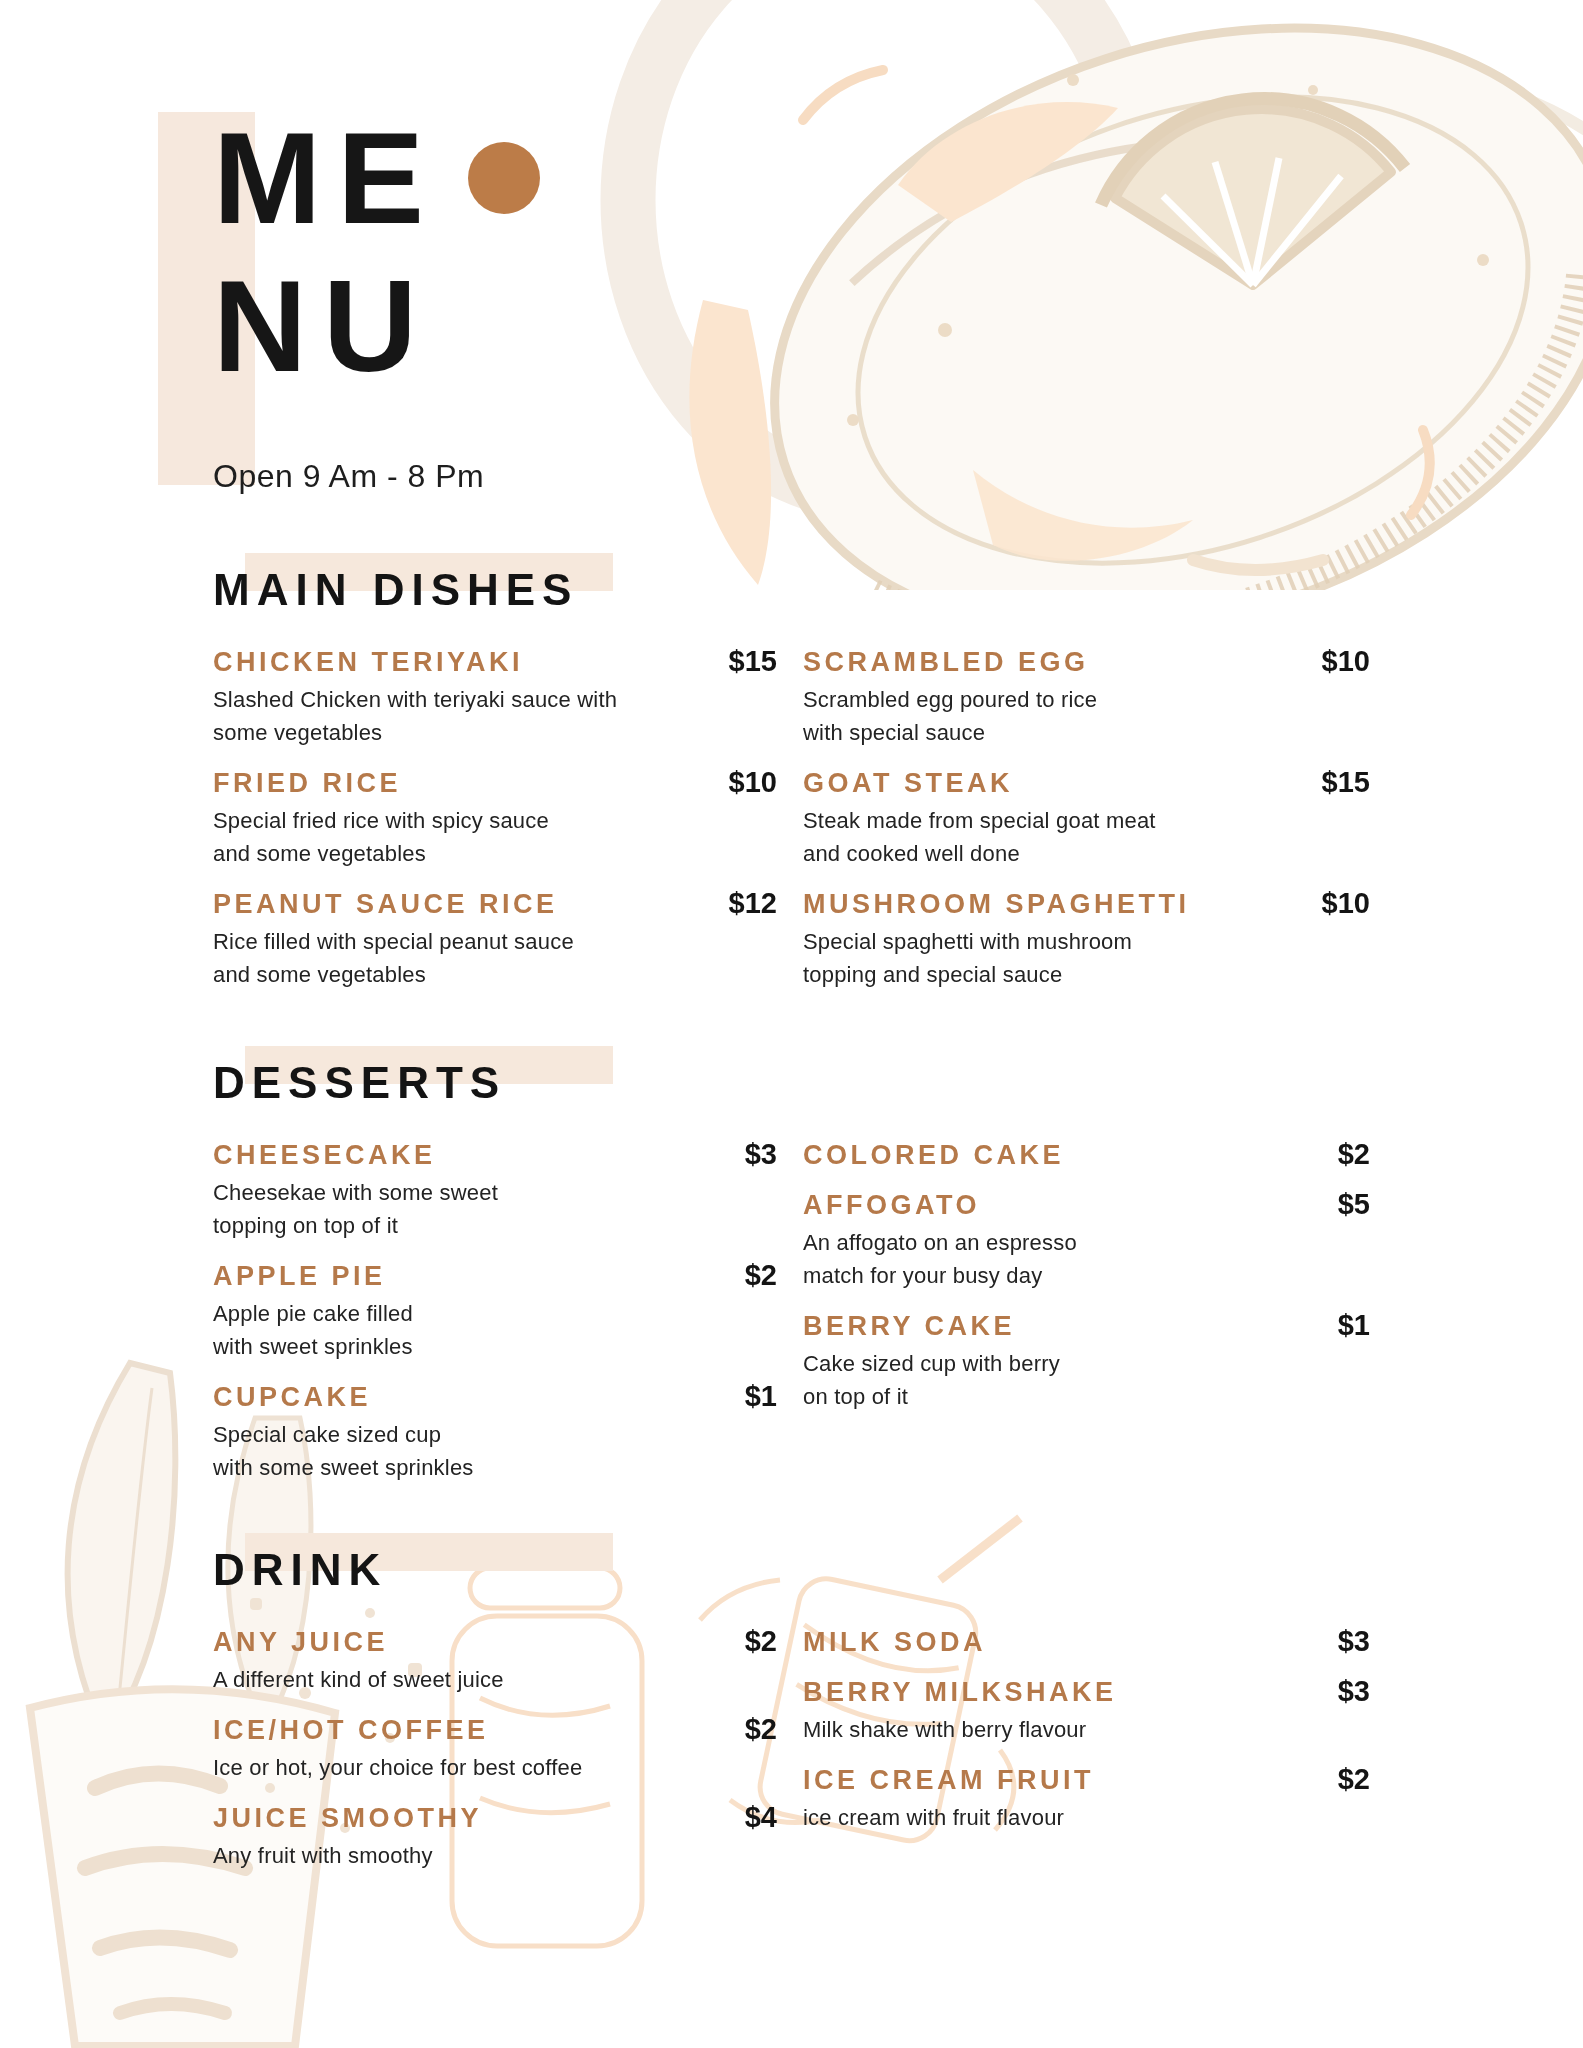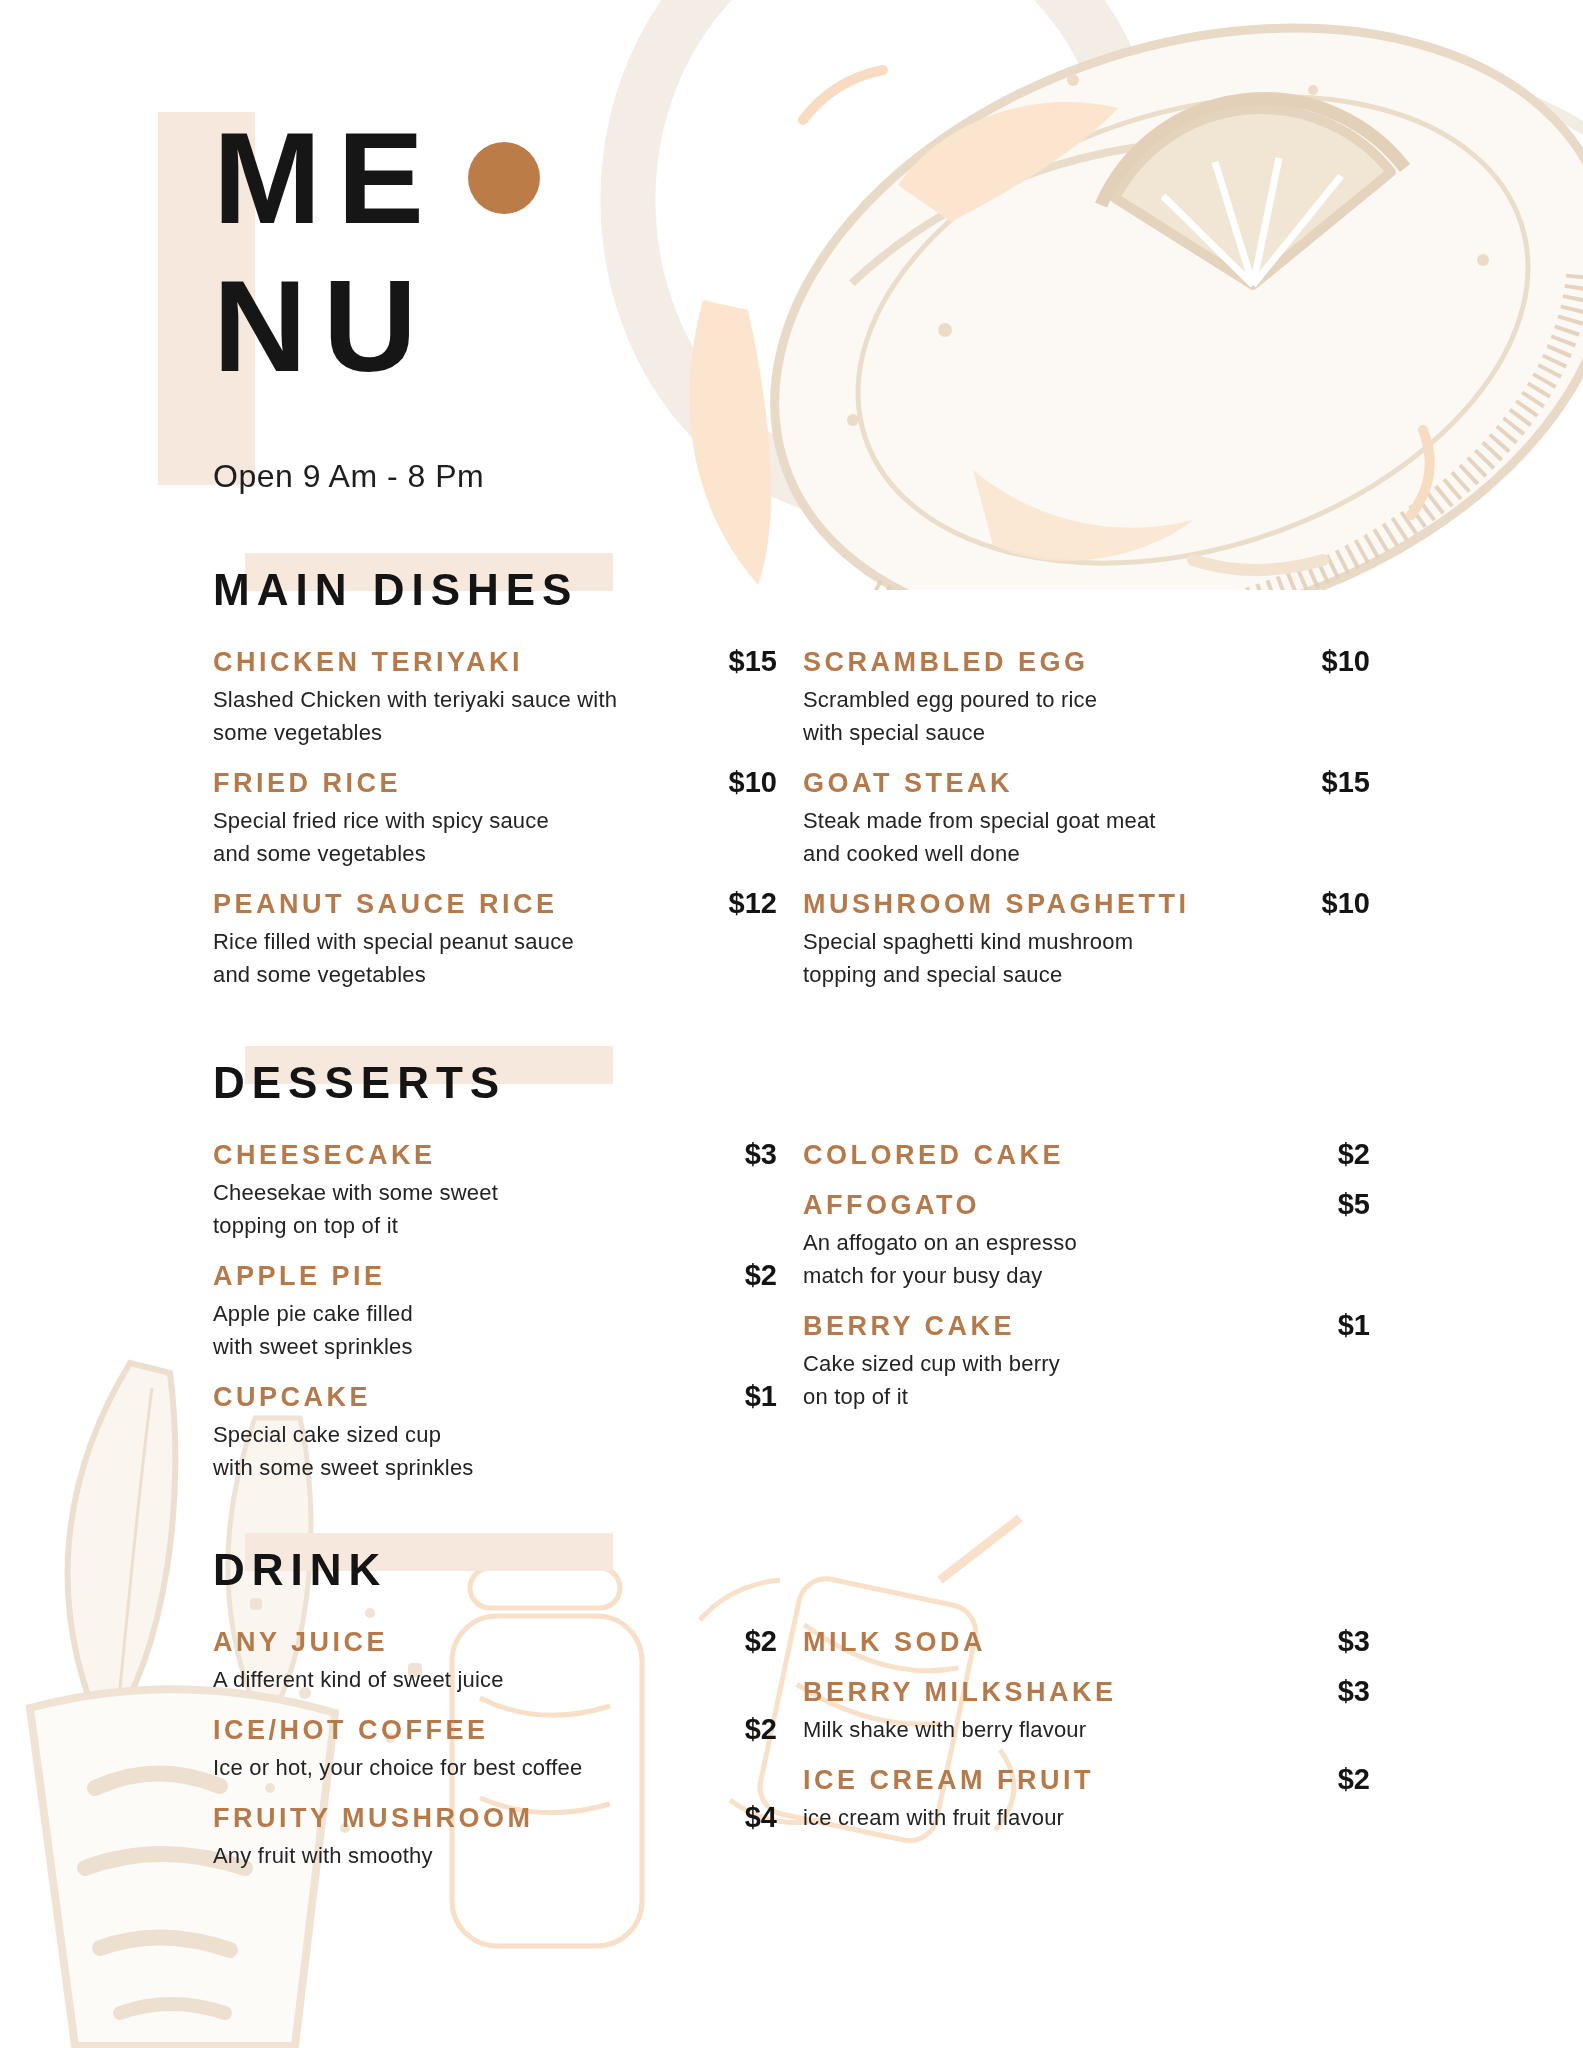--- a/index.html
+++ b/index.html
@@ -199,21 +199,21 @@
                 <span class="item-price">$15</span>
               </div>
             <div class="item-desc">Steak made from special goat meat
 and cooked well done</div>
           </div>
           <div class="item">
             <div class="item-head">
                 <span class="item-name">MUSHROOM SPAGHETTI</span>
                 <span class="item-price">$10</span>
               </div>
-            <div class="item-desc">Special spaghetti kind mushroom
+            <div class="item-desc">Special spaghetti with mushroom
 topping and special sauce</div>
           </div>
         </div>
       </div>
     </div>
 
     <div class="section" id="sec-desserts">
       <div class="sec-head">
         <div class="sec-bar"></div>
         <div class="sec-title">DESSERTS</div>
@@ -288,21 +288,21 @@
           </div>
           <div class="item">
             <div class="item-head">
                 <span class="item-name">ICE/HOT COFFEE</span>
                 <span class="item-price">$2</span>
               </div>
             <div class="item-desc">Ice or hot, your choice for best coffee</div>
           </div>
           <div class="item">
             <div class="item-head">
-                <span class="item-name">FRUITY MUSHROOM</span>
+                <span class="item-name">JUICE SMOOTHY</span>
                 <span class="item-price">$4</span>
               </div>
             <div class="item-desc">Any fruit with smoothy</div>
           </div>
         </div>
         <div class="col-right">
           <div class="item">
             <div class="item-head">
                 <span class="item-name">MILK SODA</span>
                 <span class="item-price">$3</span>

